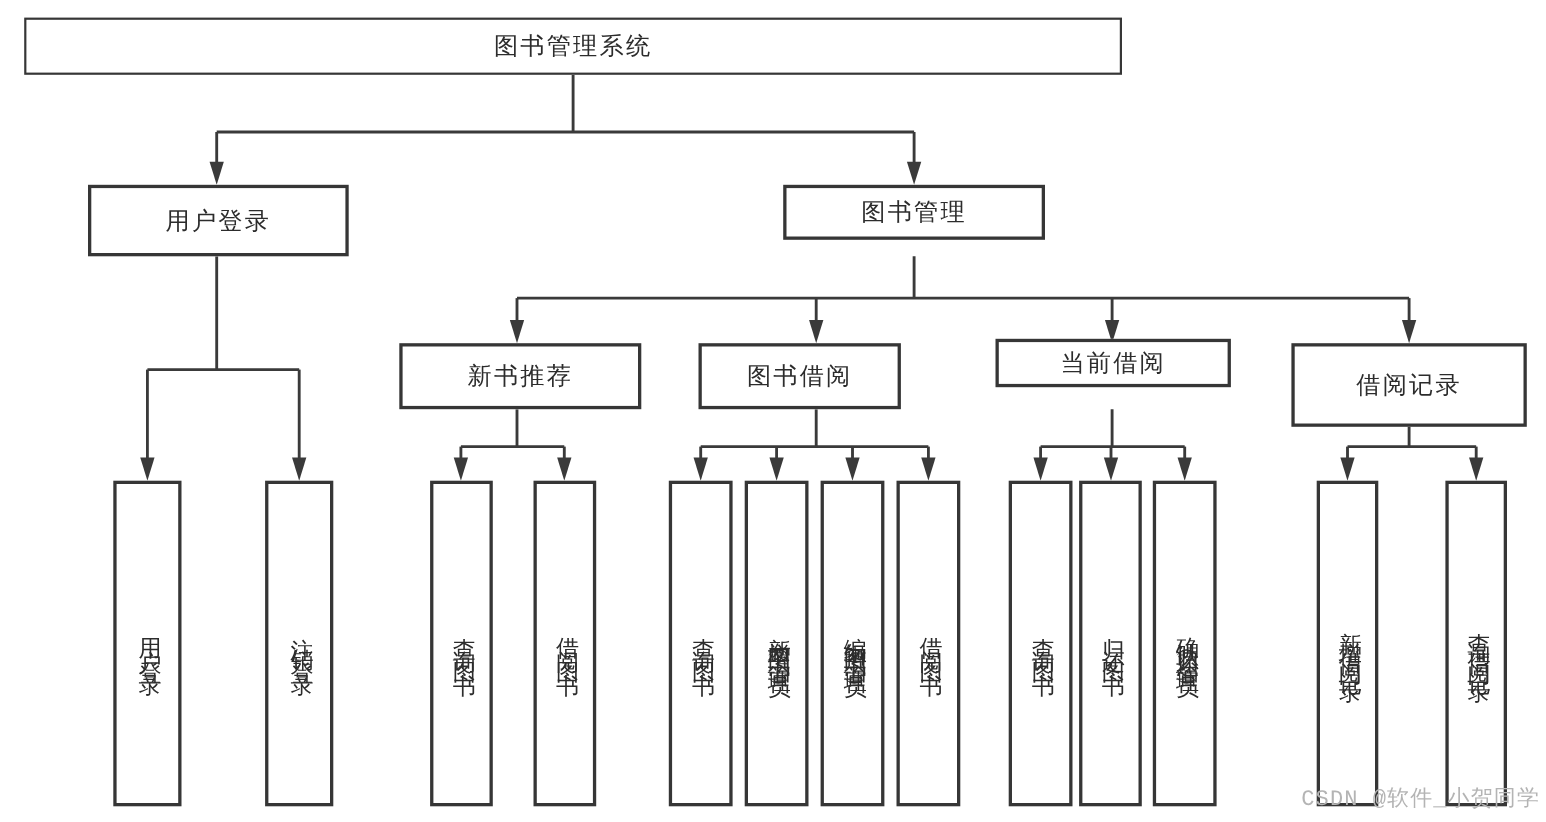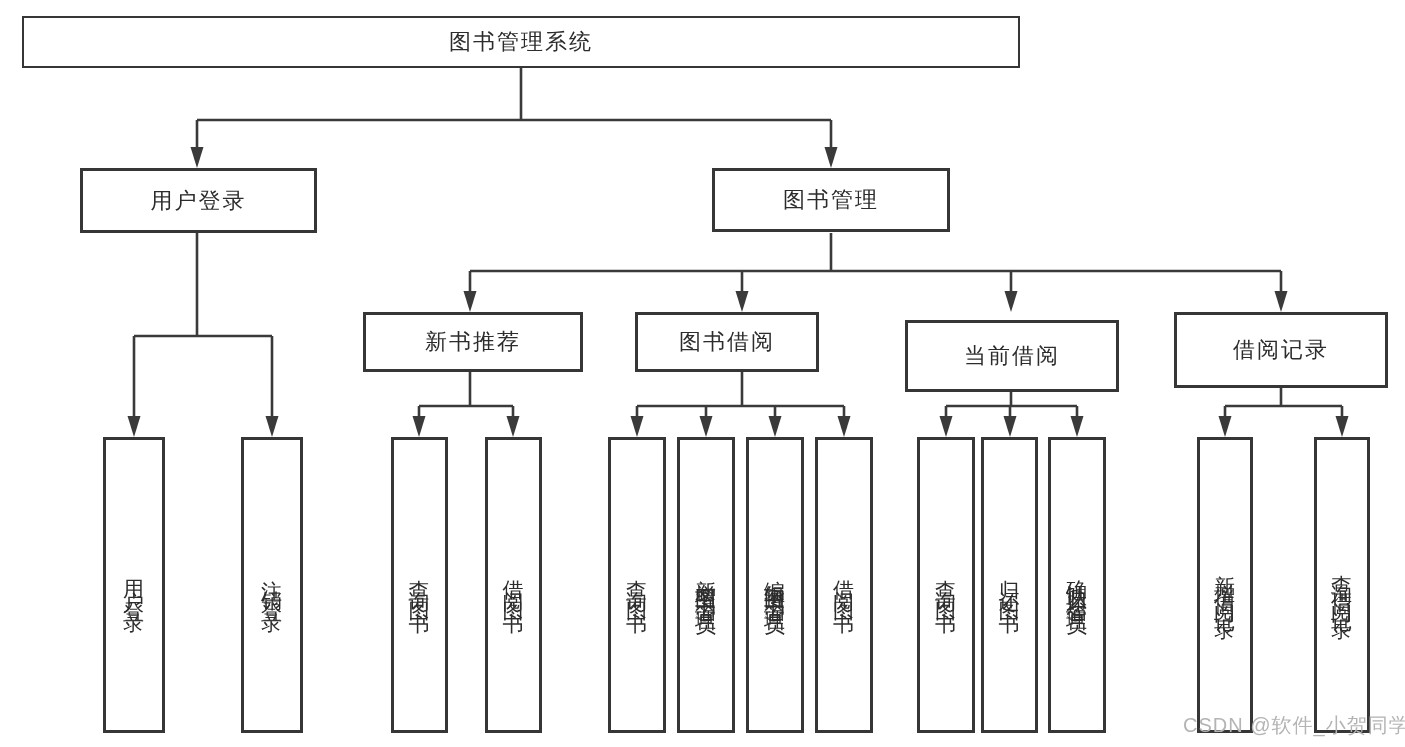--- a/index.html
+++ b/index.html
@@ -4,21 +4,21 @@
 <style>
   :root{
     --line:#3a3a3a;
     --border:#363636;
     --text:#2c2c2c;
     --wm:#b4b4b4;
   }
   html,body{margin:0;padding:0;background:#fff;}
   .stage{
     position:relative;width:1405px;height:747px;background:#ffffff;
-    font-family:Liberation Sans, sans-serif;overflow:hidden;
+    font-family:Liberation Mono, monospace;overflow:hidden;
   }
   .wires{position:absolute;left:0;top:0;z-index:1;}
   .wires path,.wires line{stroke:var(--line);stroke-width:2.6;fill:none;}
   .wires polygon{fill:var(--line);stroke:none;}
   .node{
     position:absolute;box-sizing:border-box;background:#ffffff;
     border:3px solid var(--border);
     display:flex;align-items:center;justify-content:center;
     color:var(--text);z-index:2;
   }
@@ -99,31 +99,31 @@
       </g>
   </svg>
 
   <div class="node h root" style="left:22px;top:16px;width:998px;height:52px">
     <span>图书管理系统</span>
   </div>
 
   <div class="node h" style="left:80px;top:168px;width:237px;height:65px">
     <span>用户登录</span>
   </div>
-  <div class="node h" style="left:712px;top:168px;width:238px;height:64px">
+  <div class="node h" style="left:712px;top:168px;width:238px;height:50px">
     <span>图书管理</span>
   </div>
 
   <div class="node h" style="left:363px;top:312px;width:220px;height:60px">
     <span>新书推荐</span>
   </div>
   <div class="node h" style="left:635px;top:312px;width:184px;height:60px">
     <span>图书借阅</span>
   </div>
-  <div class="node h" style="left:905px;top:320px;width:214px;height:72px">
+  <div class="node h" style="left:905px;top:308px;width:214px;height:44px">
     <span>当前借阅</span>
   </div>
   <div class="node h" style="left:1174px;top:312px;width:214px;height:76px">
     <span>借阅记录</span>
   </div>
 
   <div class="node v v4" style="left:103px;top:437px;width:62px;height:296px">
     <span>用户登录</span>
   </div>
   <div class="node v v4" style="left:241px;top:437px;width:62px;height:296px">

